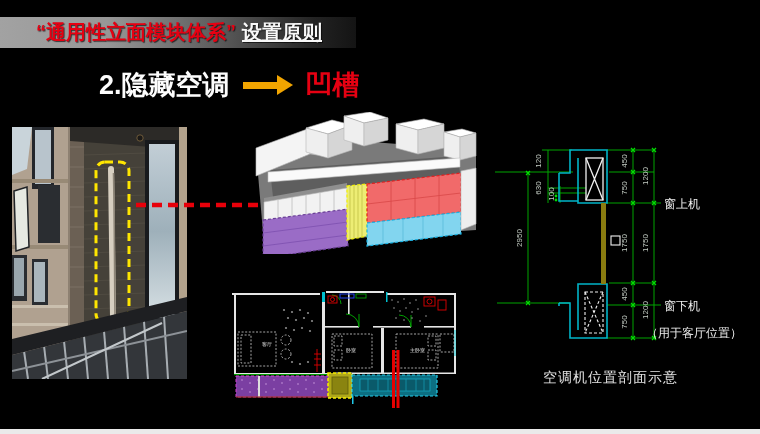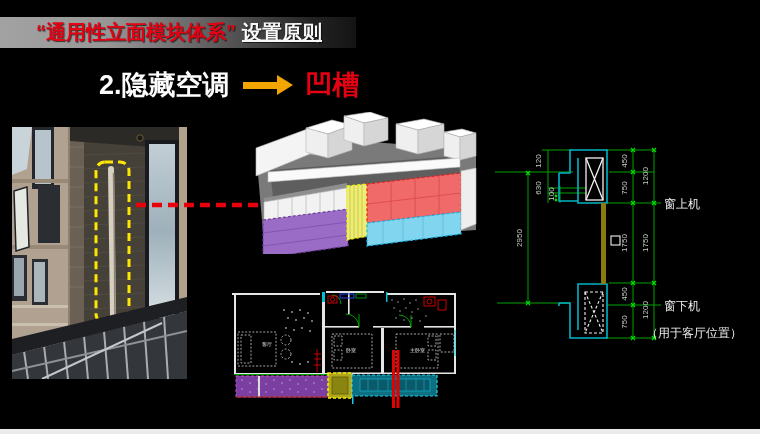--- a/index.html
+++ b/index.html
@@ -430,15 +430,16 @@
     <text class="dimtxt" x="137" y="184" text-anchor="middle" transform="rotate(-90 137 184)">750</text>
     <text class="dimtxt" x="158" y="38" text-anchor="middle" transform="rotate(-90 158 38)">1200</text>
     <text class="dimtxt" x="158" y="105" text-anchor="middle" transform="rotate(-90 158 105)">1750</text>
     <text class="dimtxt" x="158" y="172" text-anchor="middle" transform="rotate(-90 158 172)">1200</text>
 
     <text class="cadlabel" x="174" y="70">窗上机</text>
     <text class="cadlabel" x="174" y="172">窗下机</text>
     <text class="cadlabel" x="156" y="199">（用于客厅位置）</text>
   </svg>
 
+  <div class="section-caption">空调机位置剖面示意</div>
 
   <div class="bottom-bar"></div>
 </div>
 
 </body></html>

